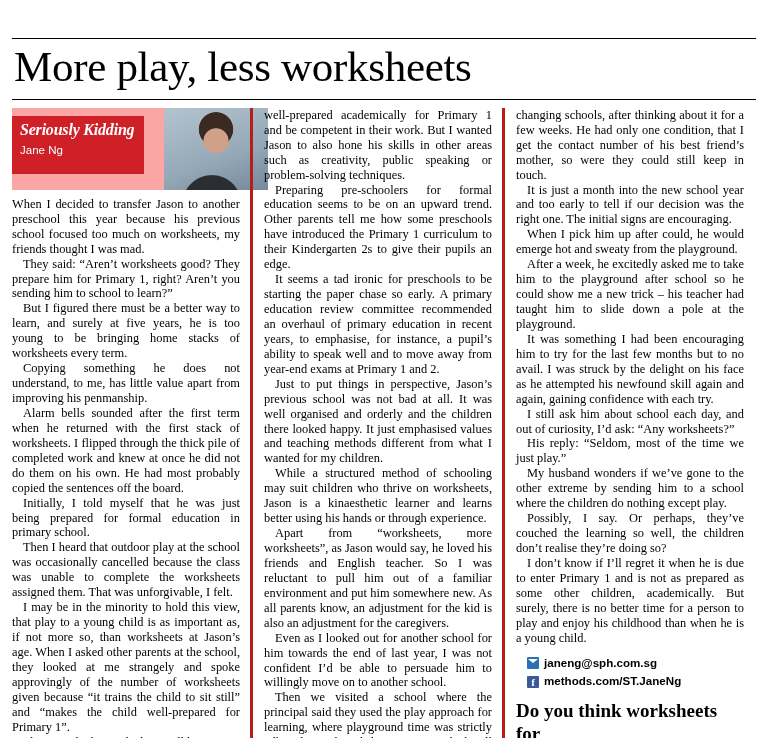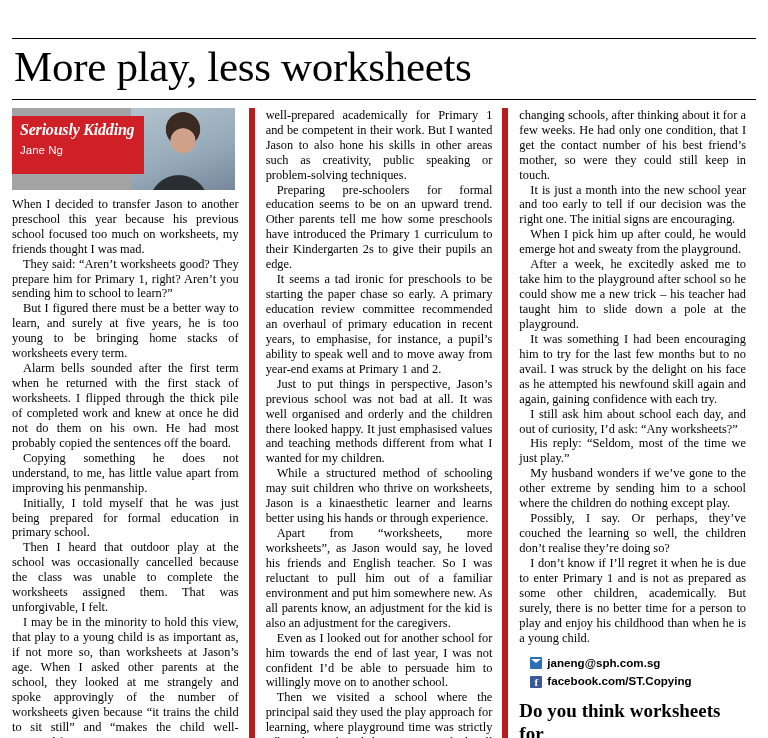--- a/index.html
+++ b/index.html
@@ -42,45 +42,45 @@
     display: flex;
     gap: 0;
     height: 630px;
   }
   .col {
     width: 228px;
     position: relative;
     padding-right: 10px;
   }
   .col + .col {
-    border-left: 6px solid #b91c1c;
+    border-left: 3px solid #b91c1c;
     padding-left: 11px;
   }
   .col p {
     margin: 0;
     font-size: 12.4px;
     line-height: 1.205;
     text-align: justify;
     text-justify: inter-word;
     text-indent: 11px;
     hyphens: auto;
     -webkit-hyphens: auto;
   }
   .col p.noindent {
     text-indent: 0;
   }
 
   
   .mug-block {
     position: relative;
-    width: 223px;
+    width: 256px;
     height: 82px;
     margin-bottom: 7px;
     overflow: hidden;
-    background: #a3a3a3;
+    background: #fca5a5;
   }
   .mug-photo {
     position: absolute;
     right: 0;
     top: 0;
     width: 104px;
     height: 82px;
     background:
       radial-gradient(circle at 46% 118%, #2a2d31 0 26%, rgba(42,45,49,0) 27%),
       radial-gradient(circle at 50% 40%, #cfa189 0 17%, rgba(207,161,137,0) 18%),
@@ -195,22 +195,22 @@
       <div class="mug-block">
         <div class="mug-photo"></div>
         <div class="mug-label">
           <div class="series">Seriously Kidding</div>
           <div class="author">Jane Ng</div>
         </div>
       </div>
       <p class="noindent">When I decided to transfer Jason to another preschool this year because his previous school focused too much on worksheets, my friends thought I was mad.</p>
       <p>They said: “Aren’t worksheets good? They prepare him for Primary 1, right? Aren’t you sending him to school to learn?”</p>
       <p>But I figured there must be a better way to learn, and surely at five years, he is too young to be bringing home stacks of worksheets every term.</p>
+      <p>Copying something he does not understand, to me, has little value apart from improving his penmanship.</p>
       <p>Alarm bells sounded after the first term when he returned with the first stack of worksheets. I flipped through the thick pile of completed work and knew at once he did not do them on his own. He had most probably copied the sentences off the board.</p>
-      <p>Copying something he does not understand, to me, has little value apart from improving his penmanship.</p>
       <p>Initially, I told myself that he was just being prepared for formal education in primary school.</p>
       <p>Then I heard that outdoor play at the school was occasionally cancelled because the class was unable to complete the worksheets assigned them. That was unforgivable, I felt.</p>
       <p>I may be in the minority to hold this view, that play to a young child is as important as, if not more so, than worksheets at Jason’s age. When I asked other parents at the school, they looked at me strangely and spoke approvingly of the number of worksheets given because “it trains the child to sit still” and “makes the child well-prepared for Primary 1”.</p>
       <p>I have no doubt pupils there will be</p>
     </div>
 
     <div class="col">
       <p class="noindent">well-prepared academically for Primary 1 and be competent in their work. But I wanted Jason to also hone his skills in other areas such as creativity, public speaking or problem-solving techniques.</p>
       <p>Preparing pre-schoolers for formal education seems to be on an upward trend. Other parents tell me how some preschools have introduced the Primary 1 curriculum to their Kindergarten 2s to give their pupils an edge.</p>
       <p>It seems a tad ironic for preschools to be starting the paper chase so early. A primary education review committee recommended an overhaul of primary education in recent years, to emphasise, for instance, a pupil’s ability to speak well and to move away from year-end exams at Primary 1 and 2.</p>
@@ -234,21 +234,21 @@
       <p>Possibly, I say. Or perhaps, they’ve couched the learning so well, the children don’t realise they’re doing so?</p>
       <p>I don’t know if I’ll regret it when he is due to enter Primary 1 and is not as prepared as some other children, academically. But surely, there is no better time for a person to play and enjoy his childhood than when he is a young child.</p>
 
       <div class="contacts">
         <div class="contact-line">
           <span class="icon mail"></span>
           <span>janeng@sph.com.sg</span>
         </div>
         <div class="contact-line">
           <span class="icon fb">f</span>
-          <span>facebook.com/ST.Copying</span>
+          <span>methods.com/ST.JaneNg</span>
         </div>
       </div>
 
       <div class="promo">
         <div>Do you think worksheets for</div>
         <div>kids are a good idea? Write to</div>
         <div class="email">strictly@sph.com.sg</div>
       </div>
     </div>
 

